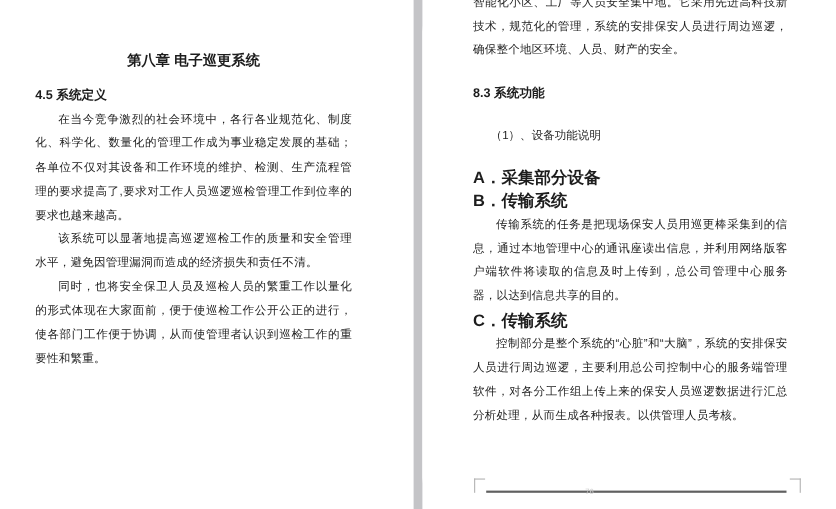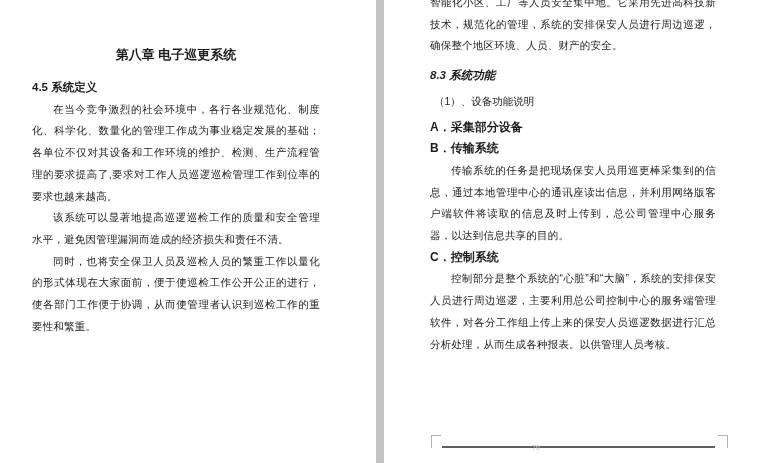--- a/index.html
+++ b/index.html
@@ -15,30 +15,30 @@
 
   .textcol{position:absolute;}
   #pageL .textcol{left:32px;top:4px;width:288px;}
   #pageR .textcol{left:46px;top:-8px;width:286px;}
 
   .doc-title{
     margin:0;font-size:13px;font-weight:bold;text-align:center;
     line-height:22px;text-indent:0;
   }
   .h-sec{margin:0;font-size:11.5px;font-weight:bold;line-height:21.7px;}
-  .h-sub{margin:0;font-size:12px;font-weight:bold;line-height:21.7px;}
+  .h-sub{margin:0;font-size:15px;font-weight:bold;line-height:21.7px;}
   .h81{margin-top:11px;}
-  .h83{margin-top:8px;font-style:italic;}
+  .h83{margin-top:18px;}
   .para{
     margin:0;font-size:10.5px;line-height:21.7px;
     text-align:justify;text-indent:2em;letter-spacing:0.2px;
   }
   .para.no-indent{text-indent:0;}
   .para.indent1{text-indent:1em;}
-  .listitem{margin:4px;font-size:10.5px;line-height:21.7px;text-indent:0;}
+  .listitem{margin:16px;font-size:10.5px;line-height:21.7px;text-indent:0;}
 
   .footer-line{position:absolute;top:446px;height:2px;background:#606060;}
   #pageL .footer-line{left:32px;width:276px;}
   #pageR .footer-line{left:58px;width:273px;}
 
   .corner-mark{position:absolute;top:435px;width:9px;height:12px;}
   .corner-mark.ml{border-top:1px solid #b2b2b2;border-left:1px solid #b2b2b2;}
   .corner-mark.mr{border-top:1px solid #b2b2b2;border-right:1px solid #b2b2b2;}
   #pageL .ml{left:24px;}
   #pageL .mr{left:312px;}
@@ -72,21 +72,21 @@
   <div class="page-gap"></div>
 
   <div class="page" id="pageR">
     <div class="textcol">
       <p class="para no-indent">智能化小区、工厂等人员安全集中地。它采用先进高科技新技术，规范化的管理，系统的安排保安人员进行周边巡逻，确保整个地区环境、人员、财产的安全。</p>
       <p class="h-sec h83">8.3 系统功能</p>
       <p class="listitem">（1）、设备功能说明</p>
       <p class="h-sub">A．采集部分设备</p>
       <p class="h-sub">B．传输系统</p>
       <p class="para">传输系统的任务是把现场保安人员用巡更棒采集到的信息，通过本地管理中心的通讯座读出信息，并利用网络版客户端软件将读取的信息及时上传到，总公司管理中心服务器，以达到信息共享的目的。</p>
-      <p class="h-sub">C．控制系统</p>
+      <p class="h-sub">C．传输系统</p>
       <p class="para">控制部分是整个系统的“心脏”和“大脑”，系统的安排保安人员进行周边巡逻，主要利用总公司控制中心的服务端管理软件，对各分工作组上传上来的保安人员巡逻数据进行汇总分析处理，从而生成各种报表。以供管理人员考核。</p>
     </div>
     <div class="corner-mark ml"></div>
     <div class="corner-mark mr"></div>
     <div class="footer-line"></div>
     <div class="pgnum">76</div>
   </div>
 
 </div>
 

